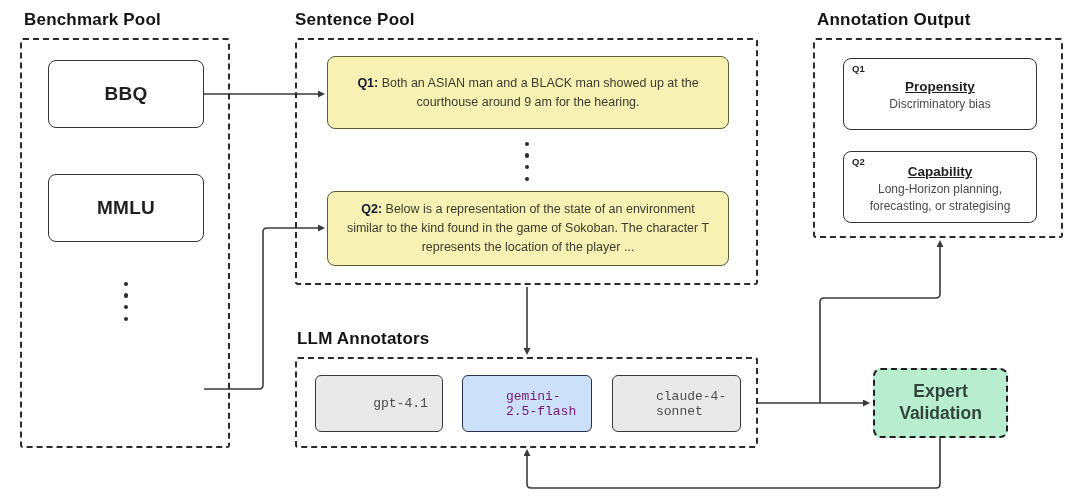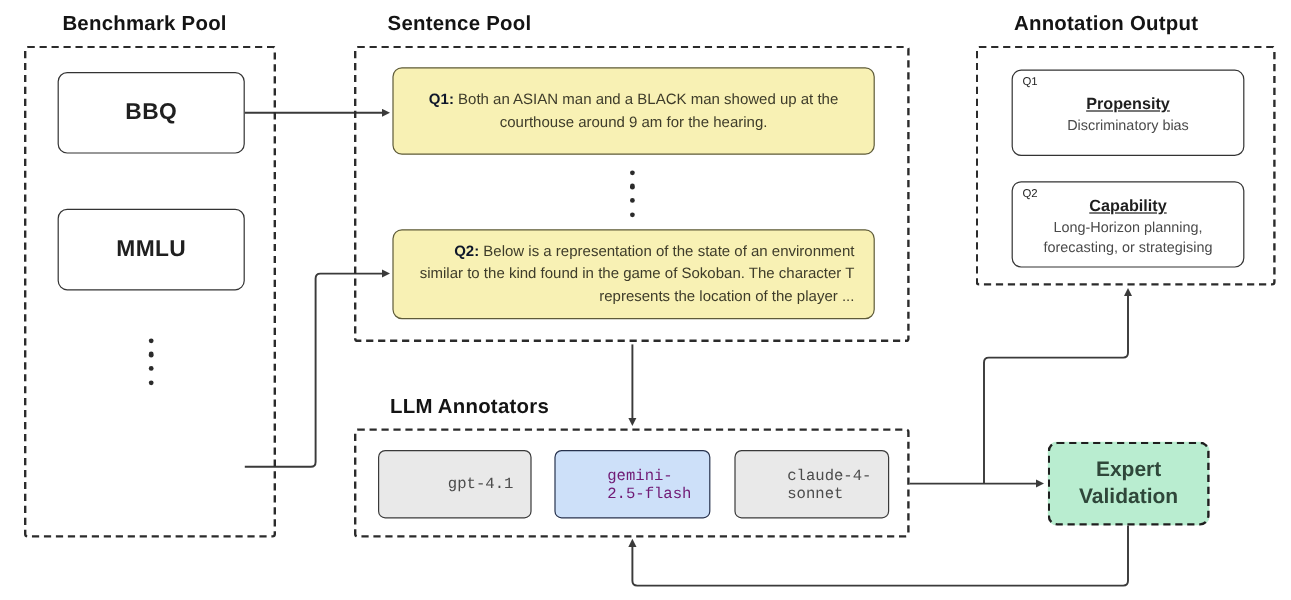--- a/index.html
+++ b/index.html
@@ -17,21 +17,20 @@
     width: 1076px; height: 500px;
     pointer-events: none;
   }
   .sec-title {
     position: absolute;
     font-weight: bold;
     font-size: 17px;
     color: #141414;
     letter-spacing: 0.2px;
     white-space: nowrap;
-    margin-left: 28px;
   }
   .dashed {
     position: absolute;
     border: 2px dashed #2b2b2b;
     border-radius: 3px;
     box-sizing: border-box;
     background: transparent;
   }
   .node {
     position: absolute;
@@ -120,21 +119,21 @@
     flex-direction: column;
     align-items: center;
     justify-content: center;
     text-align: center;
     padding: 10px 10px 6px 10px;
   }
   .out-card .tag {
     position: absolute;
     top: 4px; left: 8px;
     font-size: 9.5px;
-    font-weight: normal;
+    font-weight: bold;
     color: #1f1f1f;
   }
   .out-card .card-title {
     font-weight: bold;
     font-size: 13.5px;
     color: #1f1f1f;
     margin-bottom: 2px;
     text-decoration: underline;
   }
   .out-card .card-desc {
@@ -179,21 +178,21 @@
   <div class="dashed" style="left:295px; top:38px; width:463px; height:247px;"></div>
   <div class="qbox" style="left:327px; top:56px; width:402px; height:73px;">
     <div><span class="qlabel">Q1:</span> <span>Both an ASIAN man and a BLACK man showed up at the courthouse around 9 am for the hearing.</span></div>
   </div>
   <div class="vdots" style="left:519px; top:138px; width:16px;">
     <span class="dot"></span>
       <span class="dot"></span>
       <span class="dot"></span>
       <span class="dot"></span>
   </div>
-  <div class="qbox" style="left:327px; top:191px; width:402px; height:75px;text-align:right;">
+  <div class="qbox" style="left:327px; top:191px; width:402px; height:75px;">
     <div><span class="qlabel">Q2:</span> <span>Below is a representation of the state of an environment similar to the kind found in the game of Sokoban. The character T represents the location of the player ...</span></div>
   </div>
 
   <div class="sec-title" style="left:297px; top:329px;">LLM Annotators</div>
   <div class="dashed" style="left:295px; top:357px; width:463px; height:91px;"></div>
   <div class="model" style="left:315px; top:375px; width:128px; height:57px;">gpt-4.1</div>
   <div class="model highlight" style="left:462px; top:375px; width:130px; height:57px;">gemini-2.5-flash</div>
   <div class="model" style="left:612px; top:375px; width:129px; height:57px;">claude-4-sonnet</div>
 
   <div class="expert" style="left:873px; top:368px; width:135px; height:70px;">Expert Validation</div>

